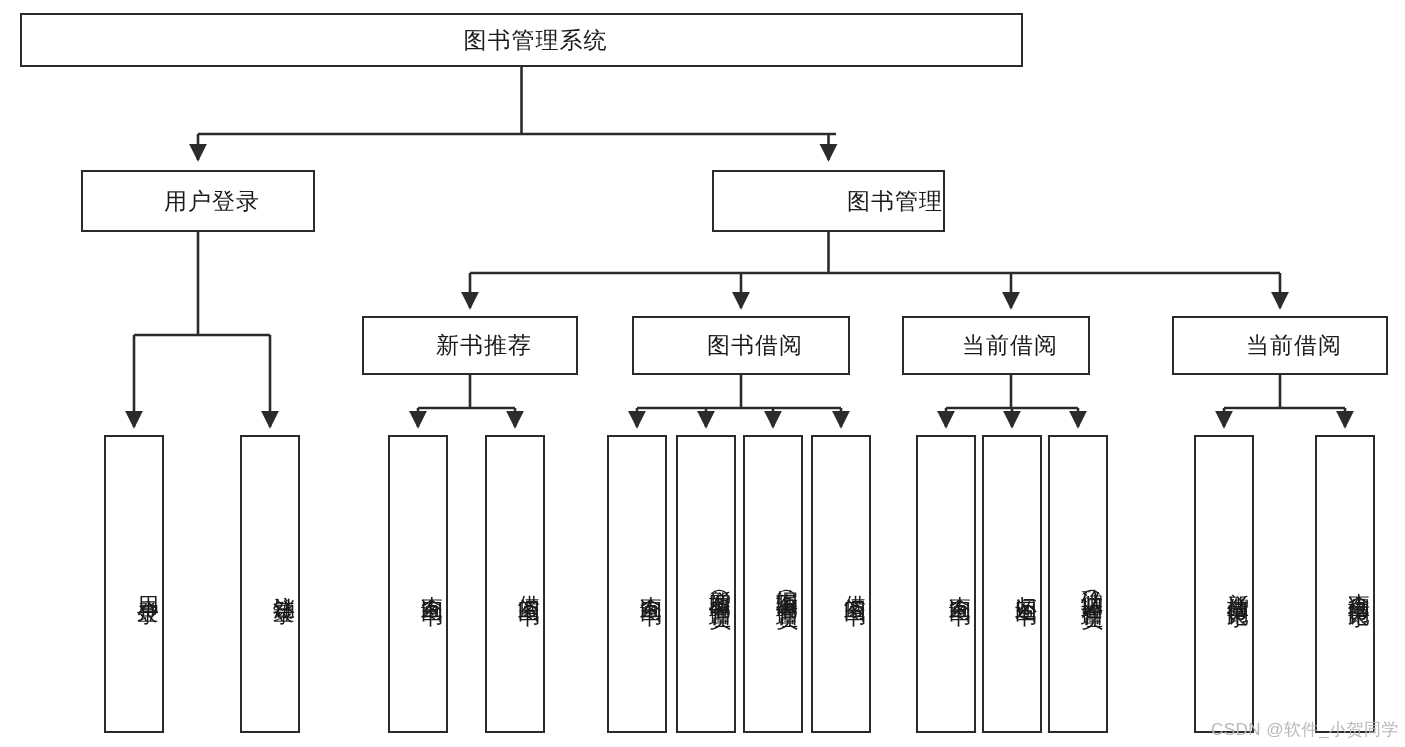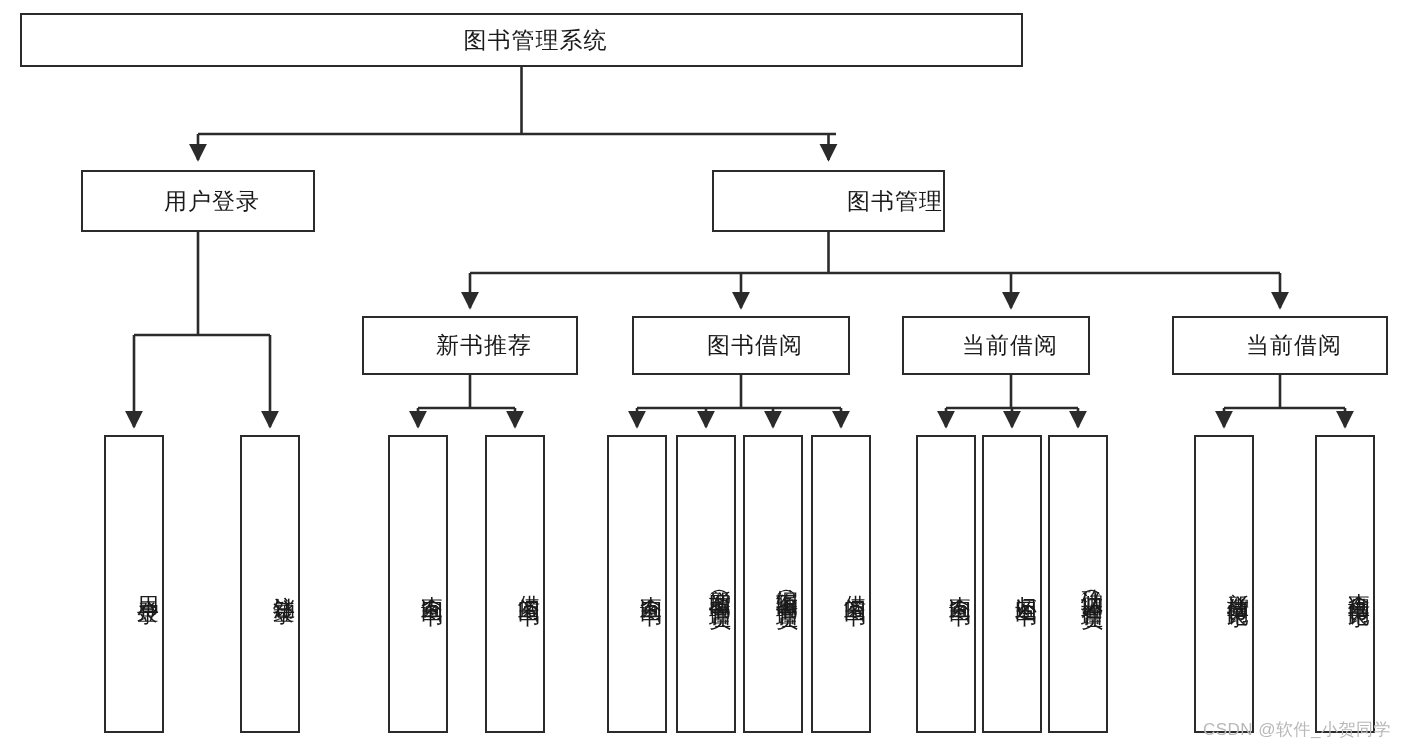--- a/index.html
+++ b/index.html
@@ -47,21 +47,21 @@
     letter-spacing: 3px;
     line-height: 1;
     white-space: nowrap;
   }
   .node.vert .vlabel {
     writing-mode: vertical-rl;
     text-orientation: upright;
   }
   .watermark {
     position: absolute;
-    right: 14px;
+    right: 6px;
     bottom: 6px;
     font-size: 17px;
     color: #b8b8b8;
     letter-spacing: 0.5px;
     white-space: nowrap;
   }
 </style>
 </head>
 <body>
 

